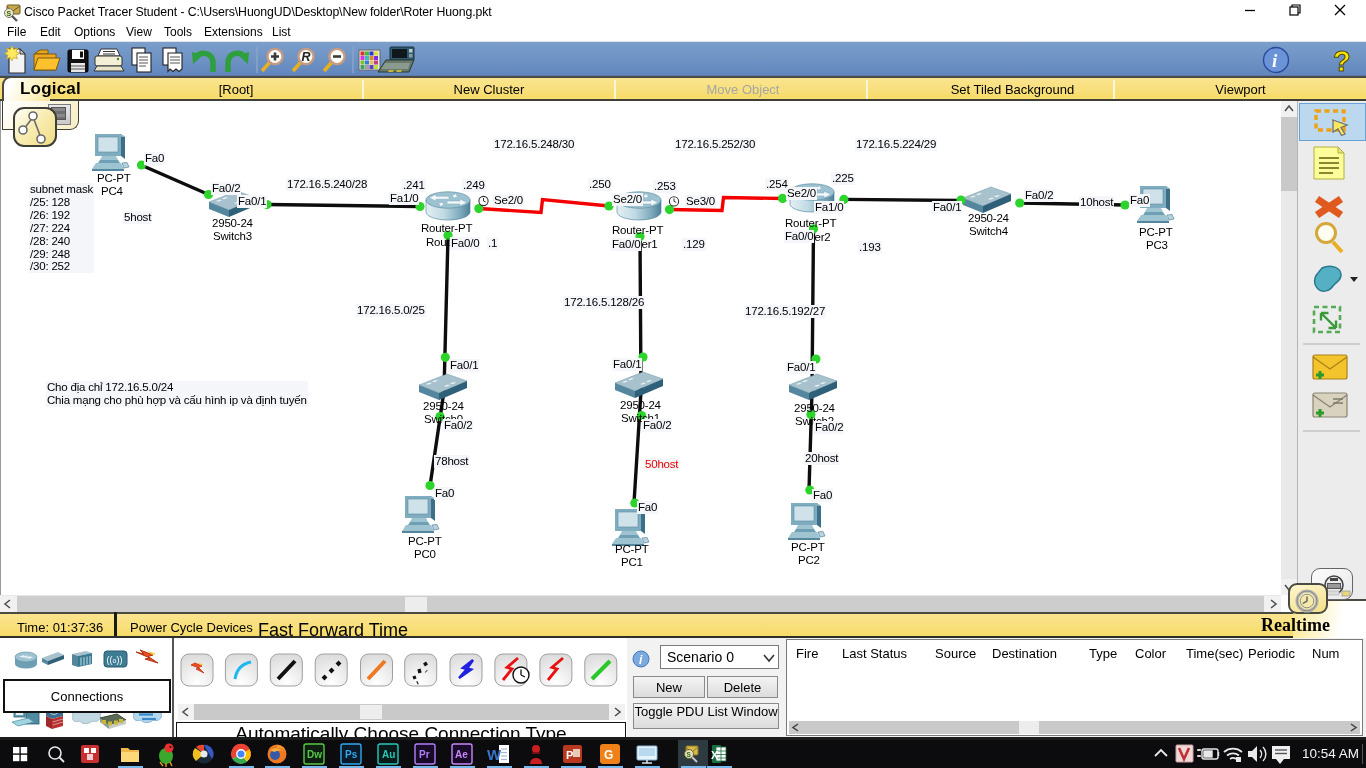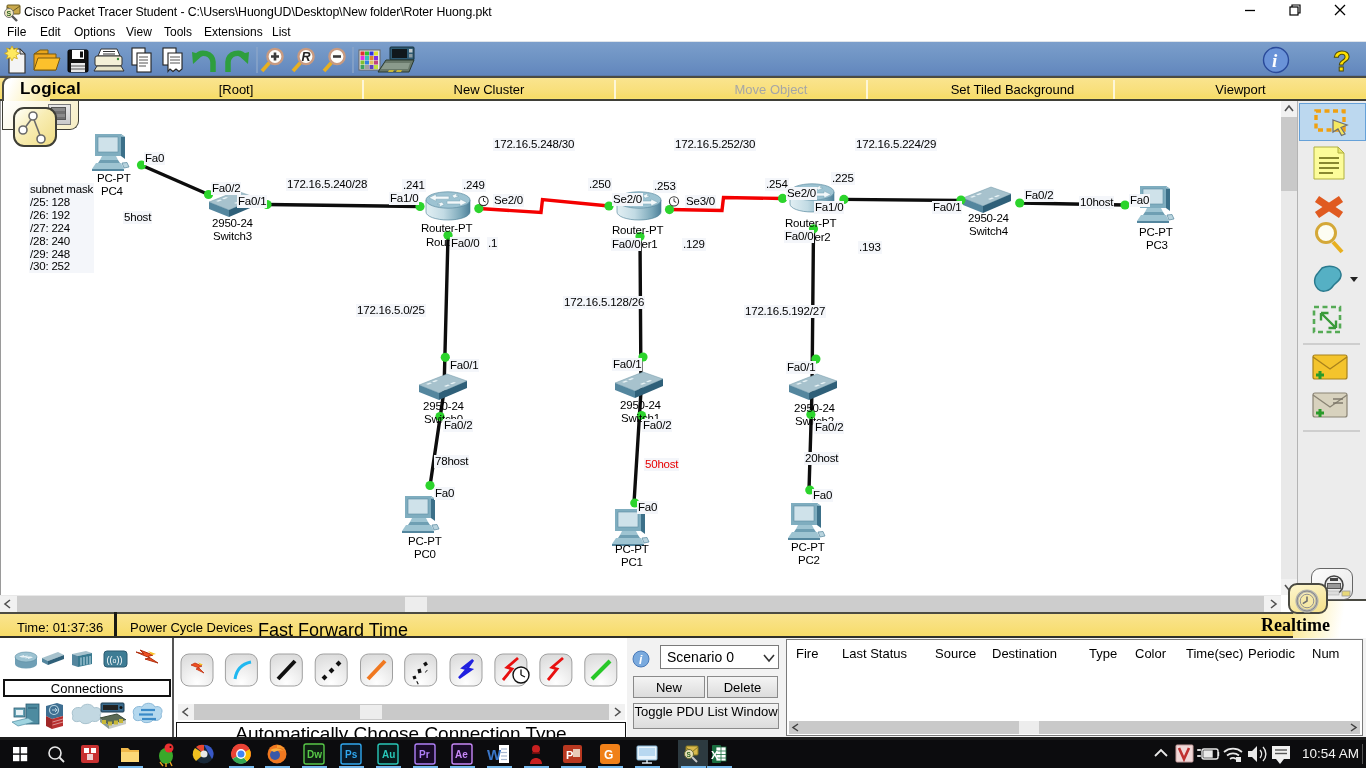--- a/index.html
+++ b/index.html
@@ -21,21 +21,21 @@
 #navmoninner { z-index:7; left:51px; top:107px; width:15px; height:13px; background:repeating-linear-gradient(#8a8a8a 0 3px,#6f6f6f 3px 6px); border:1px solid #555; }
 #navbtn { z-index:8; left:13px; top:107px; width:44px; height:40px; background:linear-gradient(135deg,#fefdf2 5%,#f8edb4 45%,#f0dd85); border:2px solid #3e3e36; border-radius:11px; }
 #canvas { left:0; top:101px; width:1281px; height:494px; background:#fff; border-left:1.5px solid #9a9a9a; }
 #vscroll { left:1281px; top:101px; width:16px; height:494px; background:#e9e9e9; }
 #hscroll { left:0; top:595px; width:1281px; height:17px; background:#cdcdcd; border-top:1px solid #e8e8e8; }
 #sidebar { left:1297px; top:101px; width:69px; height:511px; background:#ececec; border-left:1px solid #b4b4b4; }
 #selbox { left:1299px; top:103px; width:67px; height:38px; background:#bcd8ef; border:1px solid #66a1d8; }
 #timebar { left:0; top:612px; width:1366px; height:26px; background:linear-gradient(#fae48f,#f8df79 60%,#f7dc68); border-top:2px solid #4b4b43; border-bottom:2px solid #2f2f29; font-size:14px; color:#000; }
 #bottompanel { left:0; top:638px; width:1366px; height:102px; background:#f2f2f2; }
 #palette { left:0; top:638px; width:174px; height:102px; background:#fff; border-right:2px solid #555; }
-#connbox { left:3px; top:679px; width:168px; height:18px; border:2px solid #111; background:#fff; text-align:center; font-size:13px; padding-top:0px; }
+#connbox { left:3px; top:679px; width:168px; height:34px; border:2px solid #111; background:#fff; text-align:center; font-size:13px; padding-top:8px; }
 #midpanel { left:174px; top:638px; width:453px; height:102px; background:#fff; }
 #autobar { left:176px; top:722px; width:450px; height:17px; background:#fff; border:1px solid #111; text-align:center; font-size:19px; }
 #connscroll { left:178px; top:704px; width:447px; height:16px; background:#c9c9c9; }
 #scenpanel { left:627px; top:638px; width:159px; height:102px; background:#f2f2f2; }
 #pdutable { left:786px; top:639px; width:577px; height:97px; background:#fff; border:1px solid #7a7a7a; font-size:13px; }
 #taskbar { left:0; top:740px; width:1366px; height:28px; background:#0d1117; background:#0c0c0e; }
 .btn { position:absolute; background:linear-gradient(#f4f4f4,#dcdcdc); border:1px solid #8a8a8a; text-align:center; font-size:13px; color:#000; }
 .clabel { position:absolute; font-size:11.5px; letter-spacing:-0.2px; color:#000; background:#f4f6fa; white-space:nowrap; line-height:13px; padding:0 1px; }
 .cname { position:absolute; font-size:11.5px; letter-spacing:-0.2px; color:#000; white-space:nowrap; line-height:13px; }
 .thdr { position:absolute; top:6px; font-size:13px; color:#000; }
@@ -170,21 +170,21 @@
       <polygon points="397,26 402,26 401,28 396,28" fill="#c8b838"></polygon>
     </g>
     <circle cx="1276" cy="16" r="12.5" fill="#6a93d8" stroke="#2a4a9a" stroke-width="1.4"></circle>
     <text x="1272" y="23" font-size="19" font-weight="bold" font-family="Liberation Serif" font-style="italic" fill="#fff">i</text>
     <text x="1333" y="27" font-size="29" font-weight="bold" fill="#ffe000" stroke="#4a4a10" stroke-width="1">?</text>
   </svg>
 
   <div id="yellowbar" class="abs">
     <div class="ybseg" style="left:110px;width:252px">[Root]</div>
     <div class="ybseg" style="left:364px;width:250px">New Cluster</div>
-    <div class="ybseg" style="left:644px;width:254px;color:#a6a6a6">Move Object</div>
+    <div class="ybseg" style="left:616px;width:254px;color:#a6a6a6">Move Object</div>
     <div class="ybseg" style="left:868px;width:289px">Set Tiled Background</div>
     <div class="ybseg" style="left:1115px;width:251px">Viewport</div>
     <div class="ybsep" style="left:362px"></div>
     <div class="ybsep" style="left:614px"></div>
     <div class="ybsep" style="left:866px"></div>
     <div class="ybsep" style="left:1113px"></div>
   </div>
   <div id="logicaltab" class="abs"></div>
   <div id="logicaltext" class="abs">Logical</div>
   <div id="navbox" class="abs"></div>
@@ -369,20 +369,21 @@
     <span class="clabel" style="left:744px;top:204px">172.16.5.192/27</span>
     <span class="clabel" style="left:786px;top:260px">Fa0/1</span>
     <span class="clabel" style="left:814px;top:320px">Fa0/2</span>
     <span class="clabel" style="left:804px;top:351px">20host</span>
     <span class="clabel" style="left:812px;top:388px">Fa0</span>
     <span class="clabel" style="left:932px;top:100px">Fa0/1</span>
     <span class="clabel" style="left:1024px;top:88px">Fa0/2</span>
     <span class="clabel" style="left:1079px;top:95px">10host</span>
     <span class="clabel" style="left:1129px;top:93px">Fa0</span>
     <div class="clabel" style="left:29px;top:82px;line-height:12.9px">subnet mask<br>/25: 128<br>/26: 192<br>/27: 224<br>/28: 240<br>/29: 248<br>/30: 252</div>
+    <div class="clabel" style="left:46px;top:280px;line-height:13px">Cho địa chỉ 172.16.5.0/24<br>Chia mạng cho phù hợp và cấu hình ip và định tuyến</div>
   </div>
 
   <div id="vscroll" class="abs"></div>
   <div id="hscroll" class="abs"></div>
 
   <div id="sidebar" class="abs"></div>
   <div id="selbox" class="abs"></div>
   <svg id="sideicons" class="abs" style="left:1297px;top:101px" width="69" height="511" viewBox="0 0 69 511">
     <rect x="19" y="10" width="28" height="19" fill="none" stroke="#f0a010" stroke-width="3.4" stroke-dasharray="5,3.5"></rect>
     <path d="M36,19 L50,24 L44,26.5 L48,33 L44.5,34.5 L41,28 L36,31 Z" fill="#f5e860" stroke="#707070" stroke-width="1.3"></path>

